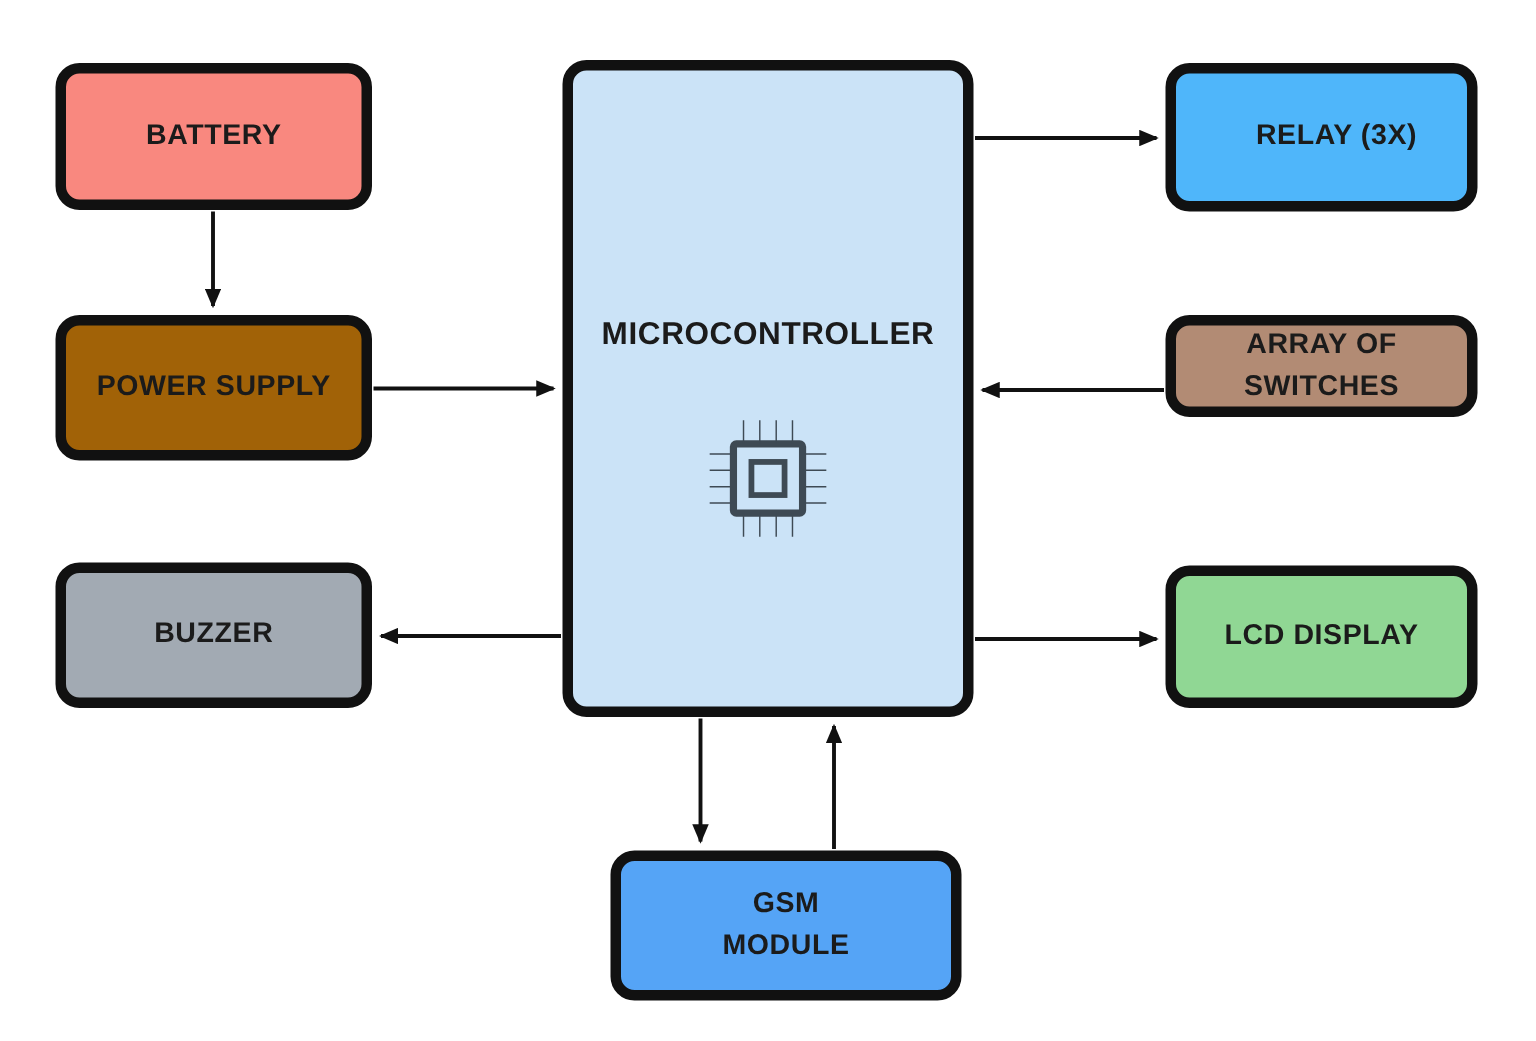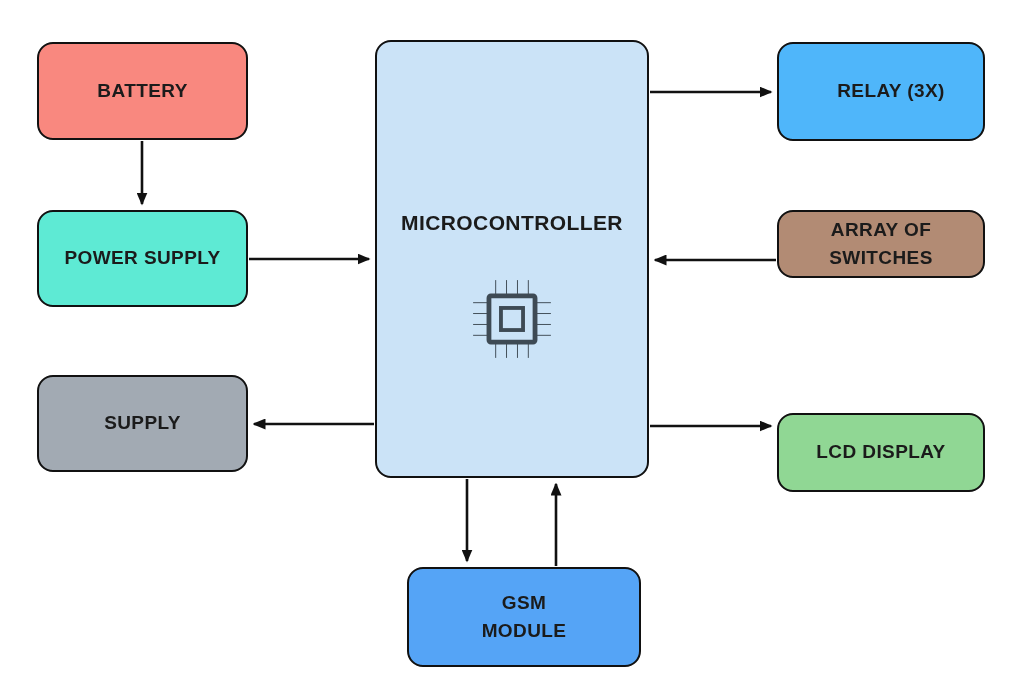--- a/index.html
+++ b/index.html
@@ -19,21 +19,21 @@
     position: absolute;
     left: 0;
     top: 0;
     width: 1024px;
     height: 694px;
     pointer-events: none;
   }
   .node {
     position: absolute;
     box-sizing: border-box;
-    border: 2px solid #be185d;
+    border: 7px solid #be185d;
     border-radius: 16px;
     display: flex;
     flex-direction: column;
     align-items: center;
     justify-content: center;
     text-align: center;
   }
   .node-label {
     font-weight: bold;
     font-size: 19px;
@@ -75,25 +75,25 @@
         <line x1="374" y1="424" x2="254" y2="424" stroke="#111111" stroke-width="2.6" marker-end="url(#arrowhead)"></line>
         <line x1="650" y1="426" x2="771" y2="426" stroke="#111111" stroke-width="2.6" marker-end="url(#arrowhead)"></line>
         <line x1="467" y1="479" x2="467" y2="561" stroke="#111111" stroke-width="2.6" marker-end="url(#arrowhead)"></line>
         <line x1="556" y1="566" x2="556" y2="484" stroke="#111111" stroke-width="2.6" marker-end="url(#arrowhead)"></line>
       </g>
   </svg>
   <div id="node-layer">
       <div class="node node-battery" style="left: 37px; top: 42px; width: 211px; height: 98px; background: rgb(249, 136, 127); border-color: rgb(17, 17, 17);">
         <div class="node-label">BATTERY</div>
       </div>
-      <div class="node node-power-supply" style="left: 37px; top: 210px; width: 211px; height: 97px; background: #5eead4; border-color: rgb(17, 17, 17);">
+      <div class="node node-power-supply" style="left: 37px; top: 210px; width: 211px; height: 97px; background: #a16207; border-color: rgb(17, 17, 17);">
         <div class="node-label">POWER SUPPLY</div>
       </div>
       <div class="node node-buzzer" style="left: 37px; top: 375px; width: 211px; height: 97px; background: rgb(162, 170, 179); border-color: rgb(17, 17, 17);">
-        <div class="node-label">SUPPLY</div>
+        <div class="node-label">BUZZER</div>
       </div>
       <div class="node node-microcontroller" style="left: 375px; top: 40px; width: 274px; height: 438px; background: rgb(203, 227, 247); border-color: rgb(17, 17, 17);">
         <div class="node-label">MICROCONTROLLER</div>
   <span class="chip-icon-wrap">
     <svg viewBox="0 0 100 100" fill="none" xmlns="http://www.w3.org/2000/svg">
       <g stroke-linecap="square">
         <rect x="26" y="26" width="48" height="48" rx="2" stroke-width="5" stroke="#3e4a54"></rect>
         <rect x="38.5" y="38.5" width="23" height="23" stroke-width="4" stroke="#3e4a54"></rect>
         <line x1="33" y1="10" x2="33" y2="25" stroke="#3e4a54"></line>
         <line x1="44.3" y1="10" x2="44.3" y2="25" stroke="#3e4a54"></line>
@@ -115,21 +115,21 @@
     </svg>
   </span>
 </div>
       <div class="node node-relay" style="left: 777px; top: 42px; width: 208px; height: 99px; background: rgb(79, 182, 250); border-color: rgb(17, 17, 17); padding-left: 20px;">
         <div class="node-label">RELAY (3X)</div>
       </div>
       <div class="node node-array-of-switches" style="left: 777px; top: 210px; width: 208px; height: 68px; background: rgb(178, 139, 116); border-color: rgb(17, 17, 17);">
         <div class="node-label">ARRAY OF
 SWITCHES</div>
       </div>
-      <div class="node node-lcd-display" style="left: 777px; top: 377px; width: 208px; height: 79px; background: rgb(144, 215, 148); border-color: rgb(17, 17, 17); margin-top: 36px;">
+      <div class="node node-lcd-display" style="left: 777px; top: 377px; width: 208px; height: 95px; background: rgb(144, 215, 148); border-color: rgb(17, 17, 17);">
         <div class="node-label">LCD DISPLAY</div>
       </div>
       <div class="node node-gsm-module" style="left: 407px; top: 567px; width: 234px; height: 100px; background: rgb(85, 164, 246); border-color: rgb(17, 17, 17);">
         <div class="node-label">GSM
 MODULE</div>
       </div>
     </div>
 </div>
 
 </body></html>

